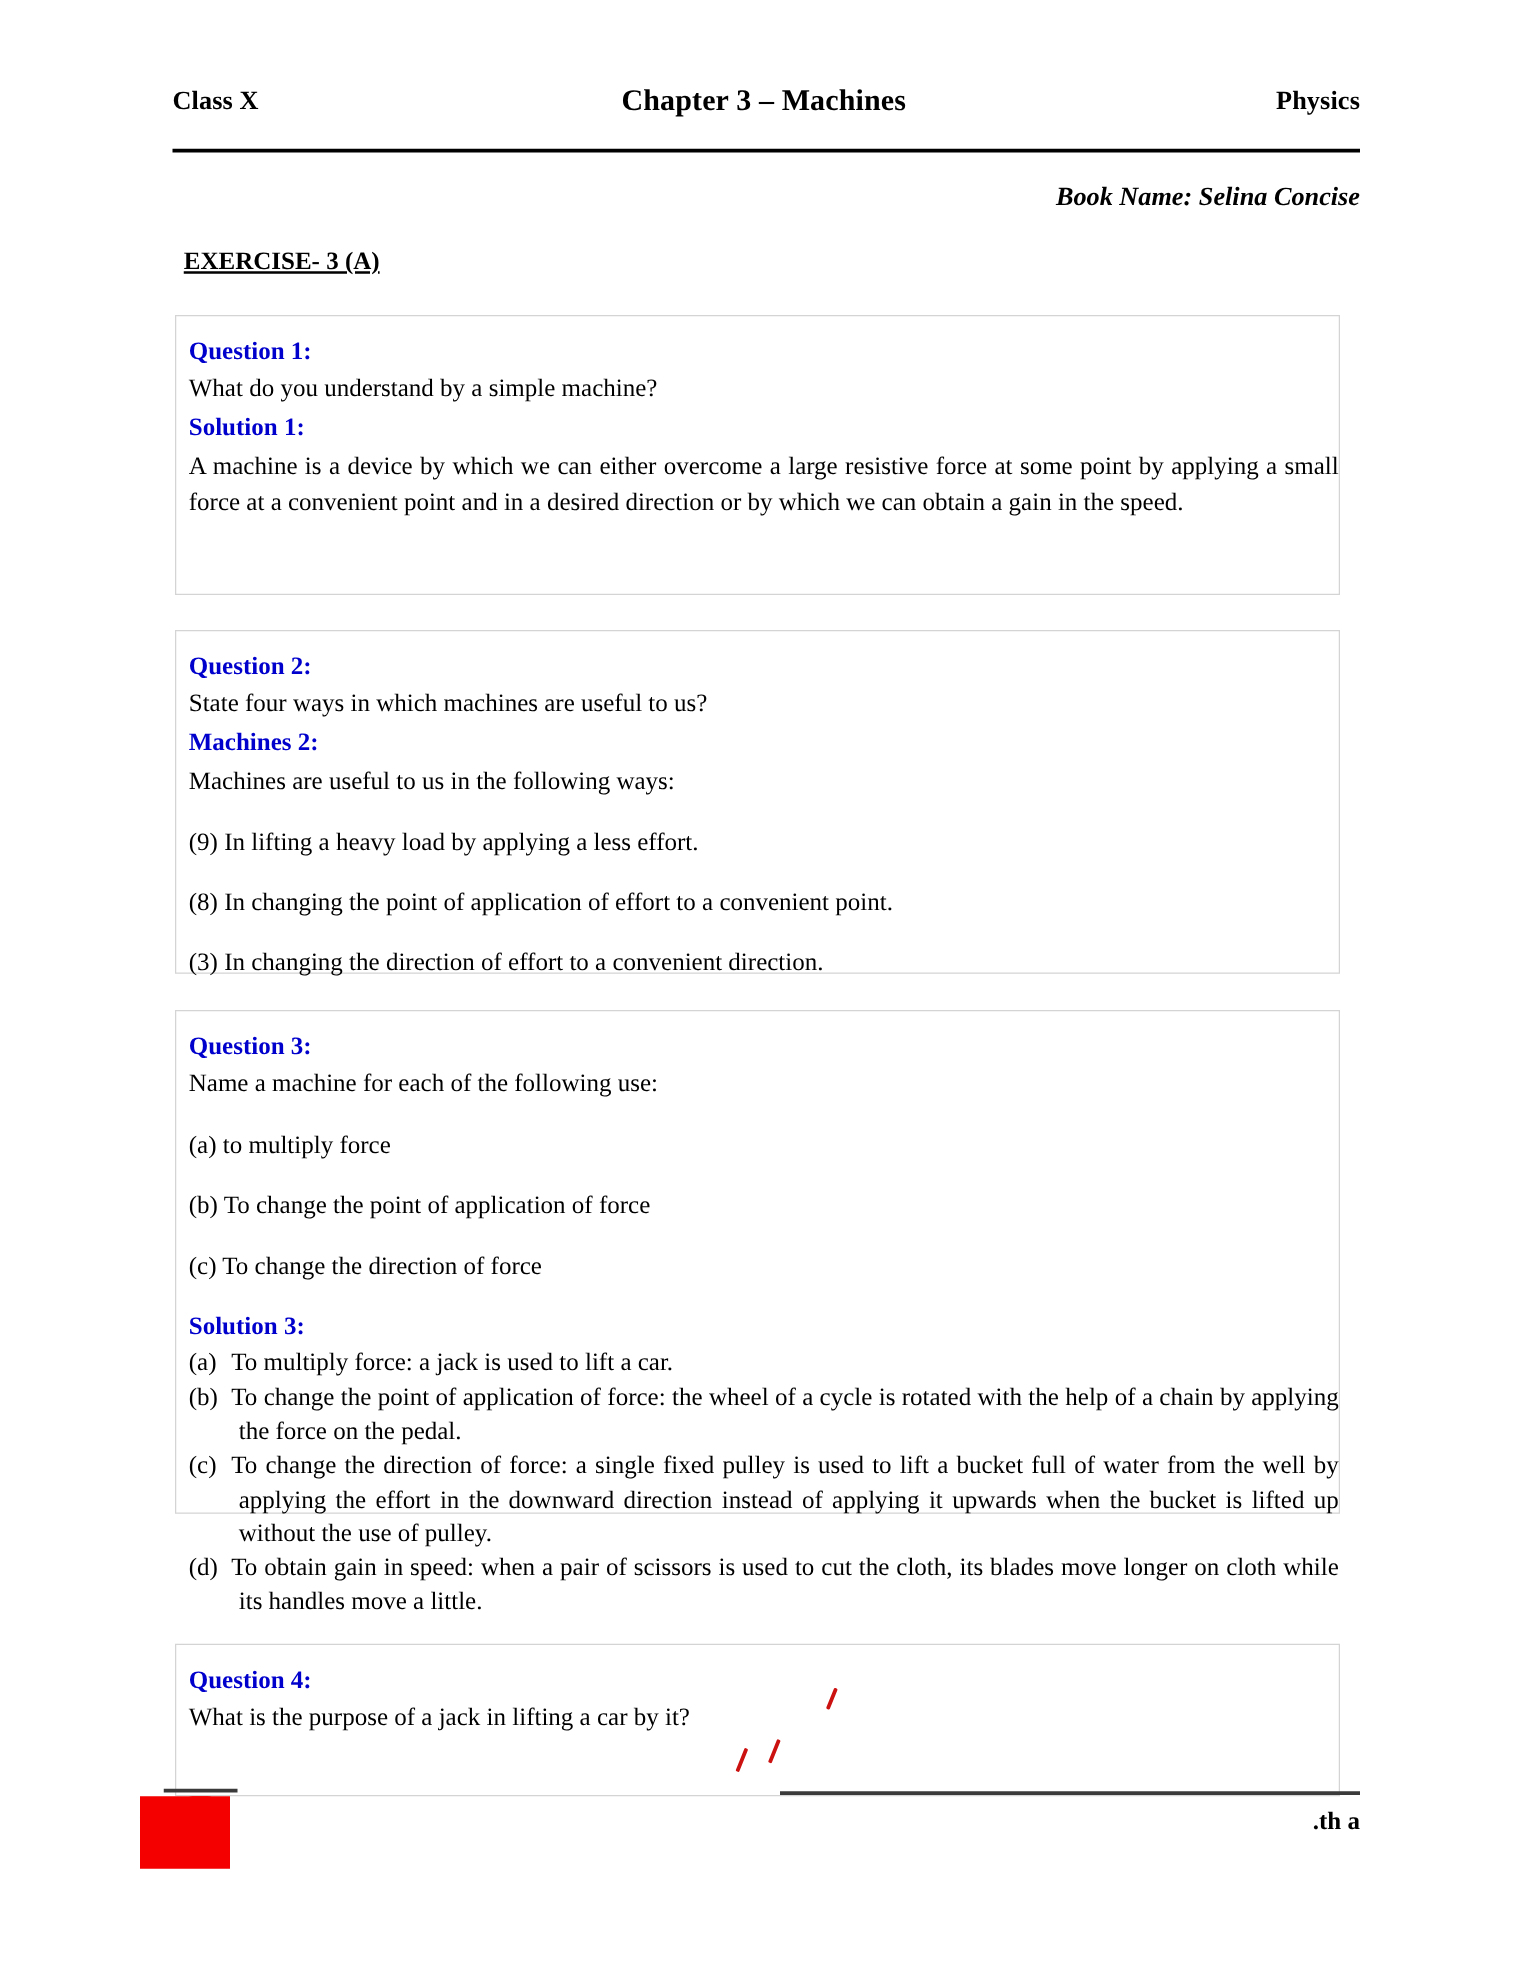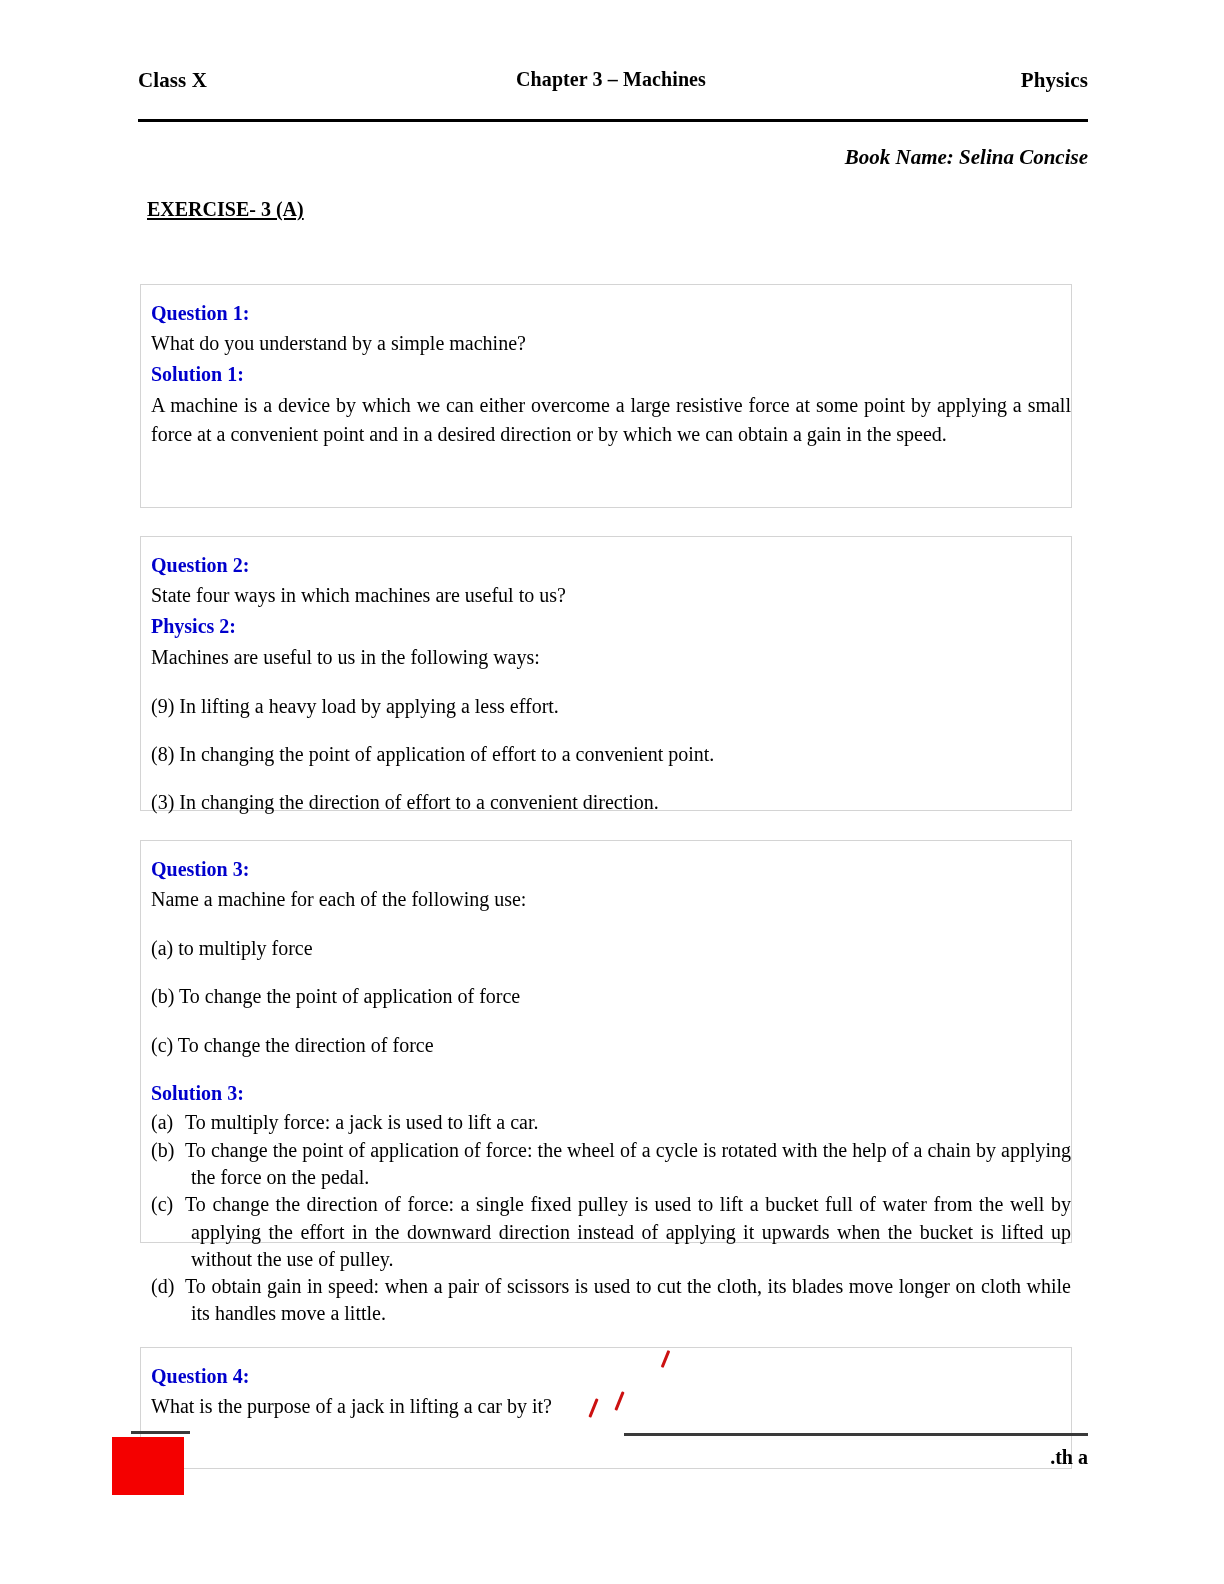--- a/index.html
+++ b/index.html
@@ -36,21 +36,21 @@
     font-weight: bold;
     font-size: 21px;
     letter-spacing: 0.1px;
   }
   .header-left   { text-align: left; }
   .header-center {
     position: absolute;
     left: 0; right: 4px;
     text-align: center;
     font-weight: bold;
-    font-size: 20px;
+    font-size: 24px;
   }
   .header-right  { text-align: right; margin-left: auto; }
 
   .header-rule {
     position: absolute;
     left: 138px;
     top: 119px;
     width: 950px;
     height: 3px;
     background: #000000;
@@ -76,21 +76,20 @@
   }
 
   
   .qbox {
     position: absolute;
     left: 140px;
     width: 932px;
     border: 1px solid #d4d4d4;
     background: #ffffff;
     padding: 14px 0 12px 10px;
-    margin-top: 32px;
   }
 
   .qhead {
     color: #0000cc;
     font-weight: bold;
     font-size: 20px;
     line-height: 1.42;
     margin: 0 0 2px 0;
   }
   .qtext, .stext {
@@ -203,21 +202,21 @@
   <div class="qbox" style="top:252px; height:224px;">
     <p class="qhead">Question 1:</p>
     <p class="qtext">What do you understand by a simple machine?</p>
     <p class="qhead" style="margin-top:2px;">Solution 1:</p>
     <p class="stext justify stext-block">A machine is a device by which we can either overcome a large resistive force at some point by applying a small force at a convenient point and in a desired direction or by which we can obtain a gain in the speed.</p>
   </div>
 
   <div class="qbox" style="top:504px; height:275px;">
     <p class="qhead">Question 2:</p>
     <p class="qtext">State four ways in which machines are useful to us?</p>
-    <p class="qhead" style="margin-top:2px;">Physics 2:</p>
+    <p class="qhead" style="margin-top:2px;">Machines 2:</p>
     <p class="stext stext-block">Machines are useful to us in the following ways:</p>
     <p class="listline">(9) In lifting a heavy load by applying a less effort.</p>
     <p class="listline">(8) In changing the point of application of effort to a convenient point.</p>
     <p class="listline">(3) In changing the direction of effort to a convenient direction.</p>
     <p class="listline">(4) For obtaining a gain in speed.</p>
   </div>
 
   <div class="qbox" style="top:808px; height:403px;">
     <p class="qhead">Question 3:</p>
     <p class="qtext">Name a machine for each of the following use:</p>

